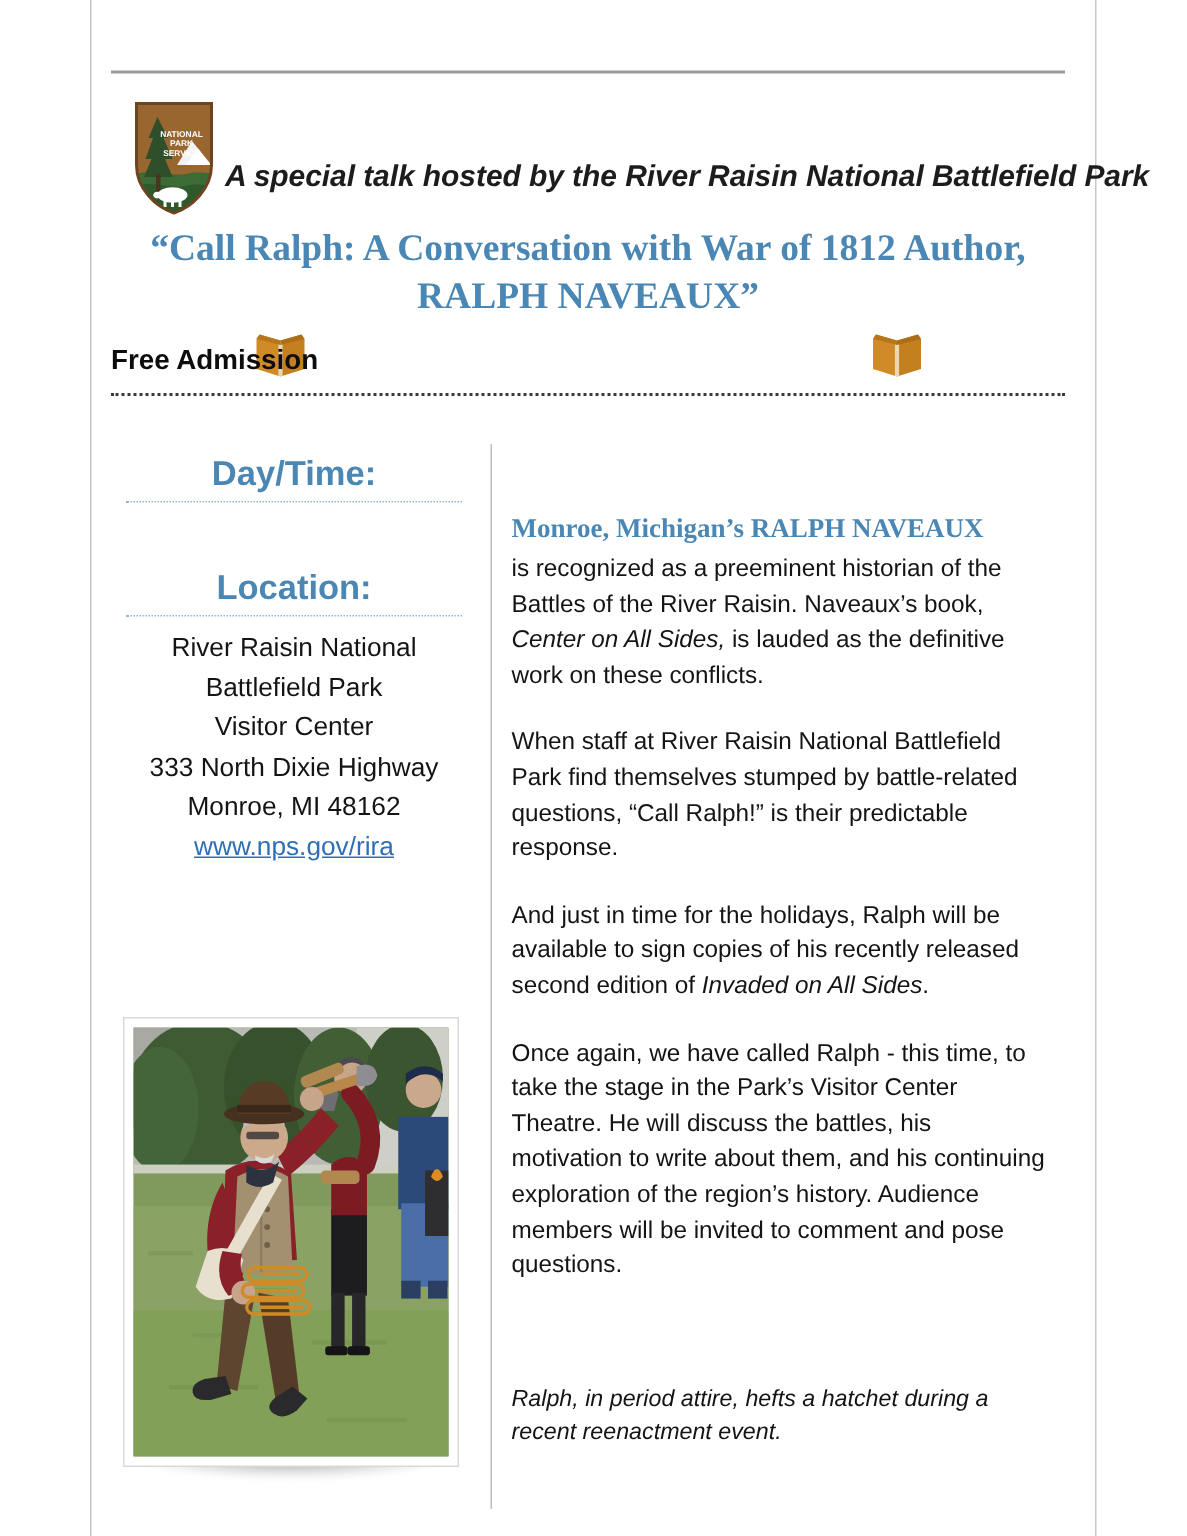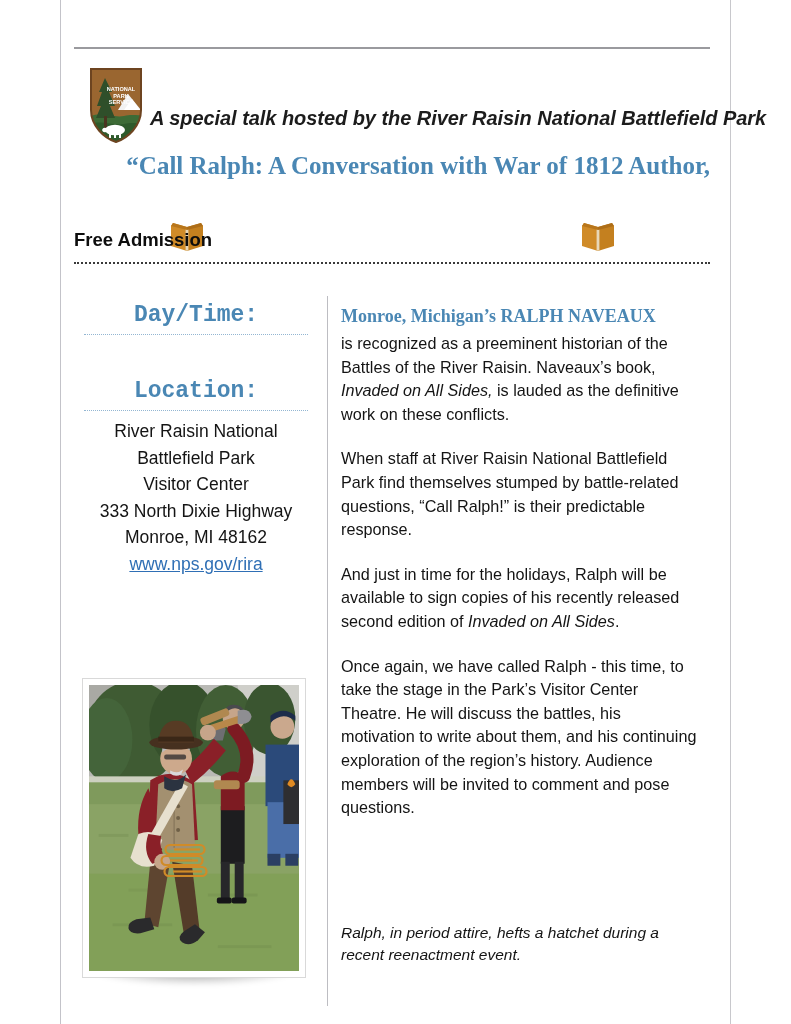--- a/index.html
+++ b/index.html
@@ -49,21 +49,21 @@
     font-weight: 600;
     font-size: 20px;
     color: #1c1c1c;
     letter-spacing: -0.05px;
     white-space: nowrap;
   }
   .main-title {
     position: absolute;
     left: 74px; top: 150px;
     width: 636px;
-    text-align: right;
+    text-align: center;
     font-family: "Liberation Serif", serif;
     font-weight: bold;
     font-size: 25px;
     line-height: 32px;
     color: #4a87b4;
   }
 
   
   .free-row {
     position: absolute;
@@ -103,21 +103,21 @@
   }
 
   
   .col-left {
     position: absolute;
     left: 76px; top: 300px;
     width: 240px;
     text-align: center;
   }
   .sec-head {
-    font-family: Liberation Mono, monospace;
+    font-family: Liberation Sans, sans-serif;
     font-weight: bold;
     font-size: 23px;
     color: #4a87b4;
     line-height: 30px;
   }
   .dotted-thin {
     margin: 4px 8px 7px 8px;
     height: 0;
     border-top: 1.5px dotted #93b6d2;
   }
@@ -170,20 +170,21 @@
     left: 341px; top: 304px;
     width: 356px;
   }
   .lead {
     font-family: "Liberation Serif", serif;
     font-weight: bold;
     font-size: 18px;
     color: #4a87b4;
     line-height: 25px;
     margin-bottom: 3px;
+    margin-top: 36px;
   }
   .para {
     font-size: 16.2px;
     line-height: 23.6px;
     color: #141414;
     margin: 0 0 21px 0;
   }
   .para em { font-style: italic; }
 
   .book-stack {
@@ -238,20 +239,21 @@
     <text x="33" y="25" font-family="Liberation Sans, sans-serif" font-size="5.6" font-weight="bold" fill="#ffffff" text-anchor="middle">NATIONAL</text>
     <text x="33" y="31.5" font-family="Liberation Sans, sans-serif" font-size="5.6" font-weight="bold" fill="#ffffff" text-anchor="middle">PARK</text>
     <text x="33" y="38" font-family="Liberation Sans, sans-serif" font-size="5.6" font-weight="bold" fill="#ffffff" text-anchor="middle">SERVICE</text>
   </svg>
 </div>
 
 <div class="subtitle">A special talk hosted by the River Raisin National Battlefield Park</div>
 
 <div class="main-title">
   <div>“Call Ralph: A Conversation with War of 1812 Author,</div>
+  <div>RALPH NAVEAUX”</div>
 </div>
 
 <div class="free-row">
   <div class="book-open left">
     <svg viewBox="0 0 38 36" width="38" height="36" aria-hidden="true">
       <path d="M19 9 L5 5 L3 8 L3 28 L19 33 Z" fill="#d08b28"></path>
       <path d="M19 9 L33 5 L35 8 L35 28 L19 33 Z" fill="#c4801f"></path>
       <path d="M17.6 9.6 L17.6 32.6 L20.4 32.6 L20.4 9.6 Z" fill="#e8d7b8"></path>
       <path d="M19 9 L5 5 L3 8 L19 12 Z" fill="#b8761b"></path>
       <path d="M19 9 L33 5 L35 8 L19 12 Z" fill="#ae6e18"></path>
@@ -386,21 +388,21 @@
           <circle cx="74" cy="178" r="8" fill="#c6a58a"></circle>
         </g>
       </svg>
     </div>
   </div>
 </div>
 
 <div class="col-right">
   <div class="lead">Monroe, Michigan’s RALPH NAVEAUX</div>
   <p class="para">
-    <span>is recognized as a preeminent historian of the Battles of the River Raisin. Naveaux’s book, </span><em>Invaded on All Sides,</em><span> is lauded as the definitive work on these conflicts.</span>
+    <span>is recognized as a preeminent historian of the Battles of the River Raisin. Naveaux’s book, </span><em>Center on All Sides,</em><span> is lauded as the definitive work on these conflicts.</span>
   </p>
   <p class="para">When staff at River Raisin National Battlefield Park find themselves stumped by battle-related questions, “Call Ralph!” is their predictable response.</p>
   <p class="para">
     <span>And just in time for the holidays, Ralph will be available to sign copies of his recently released second edition of </span><em>Invaded on All Sides</em><span>.</span>
   </p>
   <p class="para">Once again, we have called Ralph - this time, to take the stage in the Park’s Visitor Center Theatre.  He will discuss the battles, his motivation to write about them, and his continuing exploration of the region’s history. Audience members will be invited to comment and pose questions.</p>
 </div>
 
 <div class="book-stack">
   <svg viewBox="0 0 52 48" width="52" height="48" aria-hidden="true">

